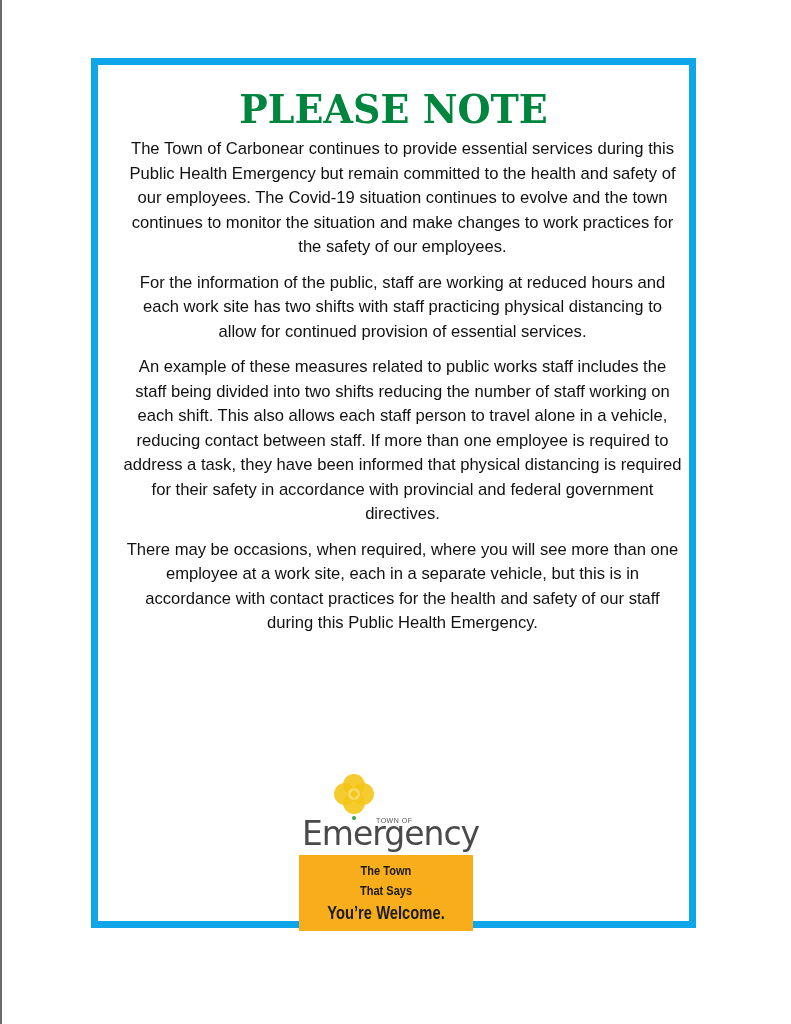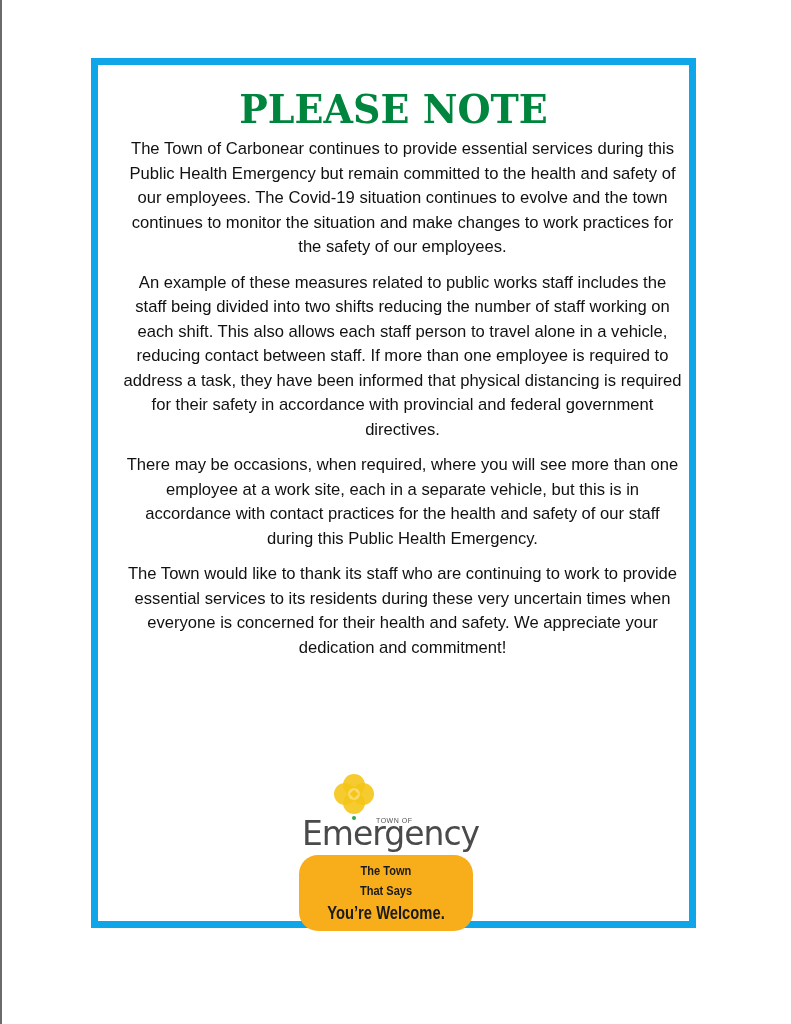--- a/index.html
+++ b/index.html
@@ -96,21 +96,20 @@
       position: absolute;
       left: 1px;
       top: 85px;
       width: 174px;
       height: 76px;
       background: #F8AE1B;
       text-align: center;
       color: #1a1a1a;
       font-family: "Liberation Sans", sans-serif;
       font-weight: bold;
-      border-radius: 19px;
     }
     .tag1, .tag2 {
       display: block;
       font-size: 13px;
       line-height: 20px;
       transform: scaleX(0.85);
     }
     .tag1 { margin-top: 6px; }
     .tag3 {
       display: block;
@@ -123,23 +122,23 @@
 </head>
 <body>
 
 <div class="page-edge"></div>
 
 <div class="frame">
   <div class="title">PLEASE NOTE</div>
 
   <div class="body-text">
     <p>The Town of Carbonear continues to provide essential services during this Public Health Emergency but remain committed to the health and safety of our employees.   The Covid-19 situation continues to evolve and the town continues to monitor the situation and make changes to work practices for the safety of our employees.</p>
+    <p>For the information of the public, staff are working at reduced hours and each work site has two shifts with staff practicing physical distancing to allow for continued provision of essential services.</p>
     <p>An example of these measures related to public works staff includes the staff being divided into two shifts reducing the number of staff working on each shift. This also allows each staff person to travel alone in a vehicle, reducing contact between staff. If more than one employee is required to address a task, they have been informed that physical distancing is required for their safety in accordance with provincial and federal government directives.</p>
     <p>There may be occasions, when required, where you will see more than one employee at a work site, each in a separate vehicle, but this is in accordance with contact practices for the health and safety of our staff during this Public Health Emergency.</p>
-    <p>The Town would like to thank its staff who are continuing to work to provide essential services to its residents during these very uncertain times when everyone is concerned for their health and safety. We appreciate your dedication and commitment!</p>
   </div>
 
   <div class="logo">
     <div class="emblem">
       <svg width="42" height="50" viewBox="0 0 42 50" xmlns="http://www.w3.org/2000/svg">
         <circle cx="21" cy="13" r="11" fill="#F5C518" opacity="0.9"></circle>
         <circle cx="21" cy="31" r="11" fill="#F5C518" opacity="0.9"></circle>
         <circle cx="12" cy="22" r="11" fill="#F5C518" opacity="0.9"></circle>
         <circle cx="30" cy="22" r="11" fill="#F5C518" opacity="0.9"></circle>
         <circle cx="21" cy="22" r="6" fill="#F9DA6A"></circle>

